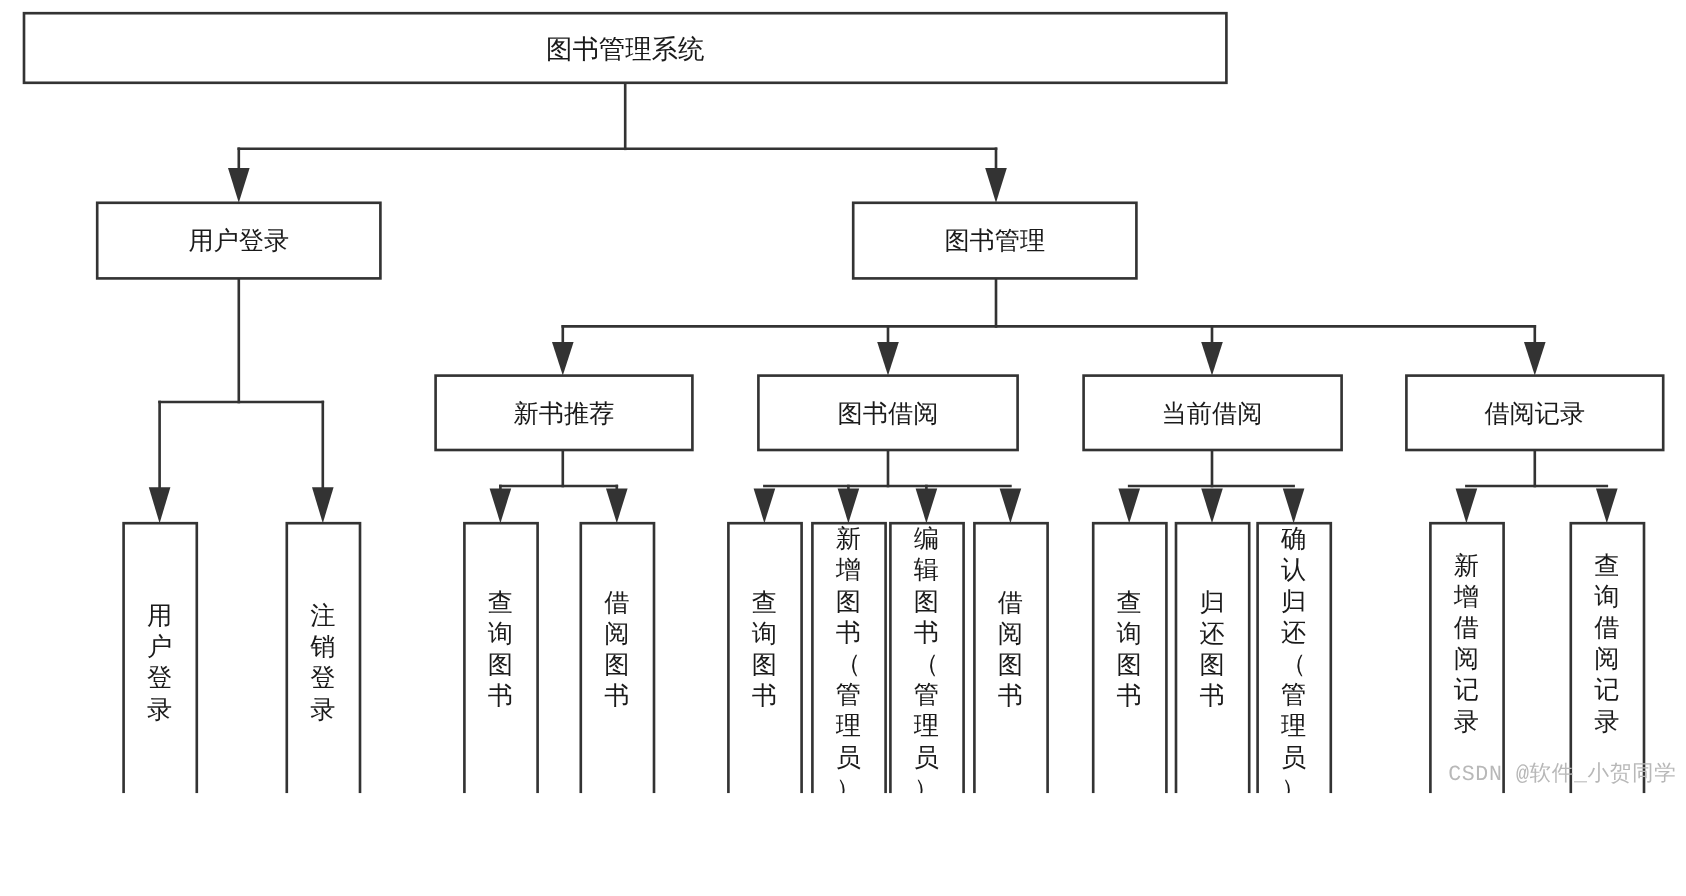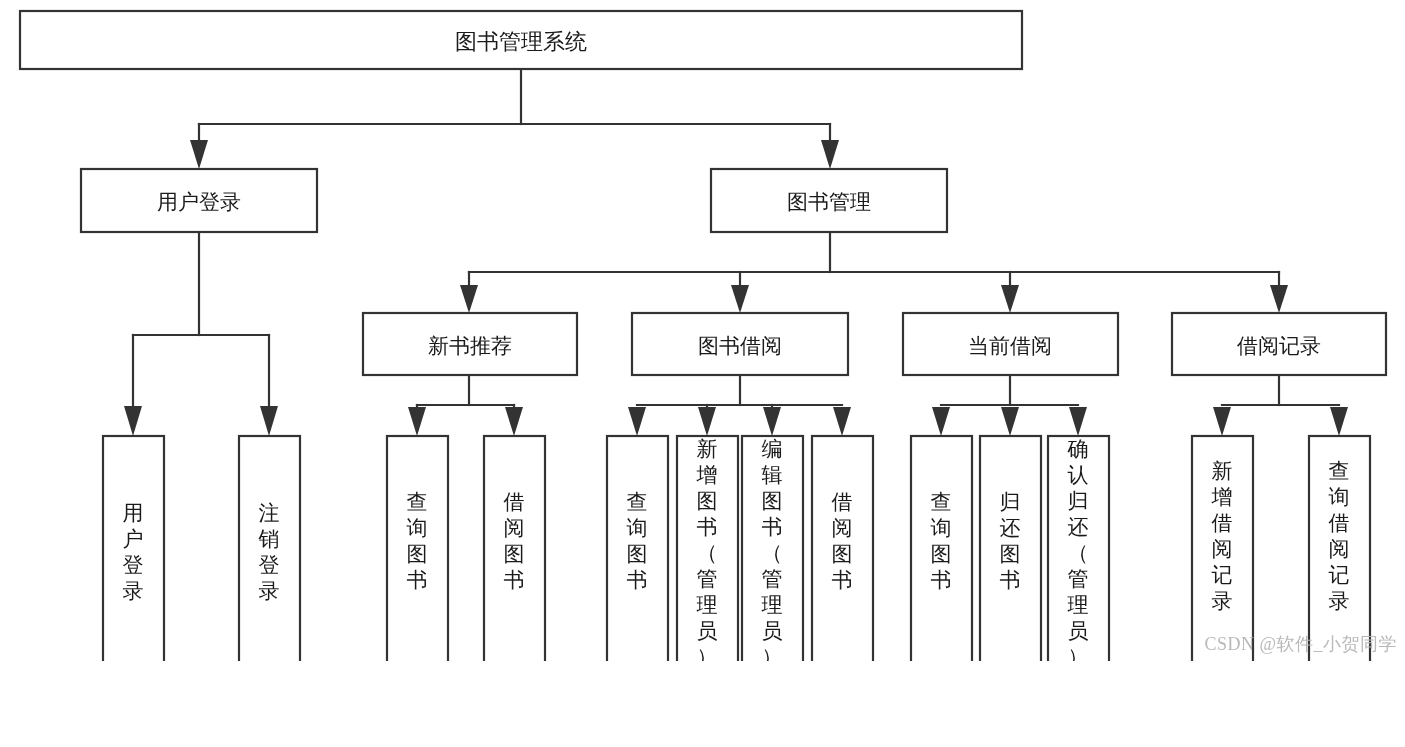--- a/index.html
+++ b/index.html
@@ -53,21 +53,21 @@
   .leaf-label {
     fill: #1a1a1a;
     font-family: "Liberation Sans", "DejaVu Sans", sans-serif;
     font-size: 21px;
     text-anchor: middle;
   }
   .watermark-text {
     position: absolute;
     right: 8px;
     bottom: 5px;
-    font-family: Liberation Serif, serif;
+    font-family: Liberation Mono, monospace;
     font-size: 18px;
     color: #b8b8b8;
     white-space: nowrap;
     letter-spacing: 0.5px;
     user-select: none;
     margin-top: 40px;
   }
 </style>
 </head>
 <body>

